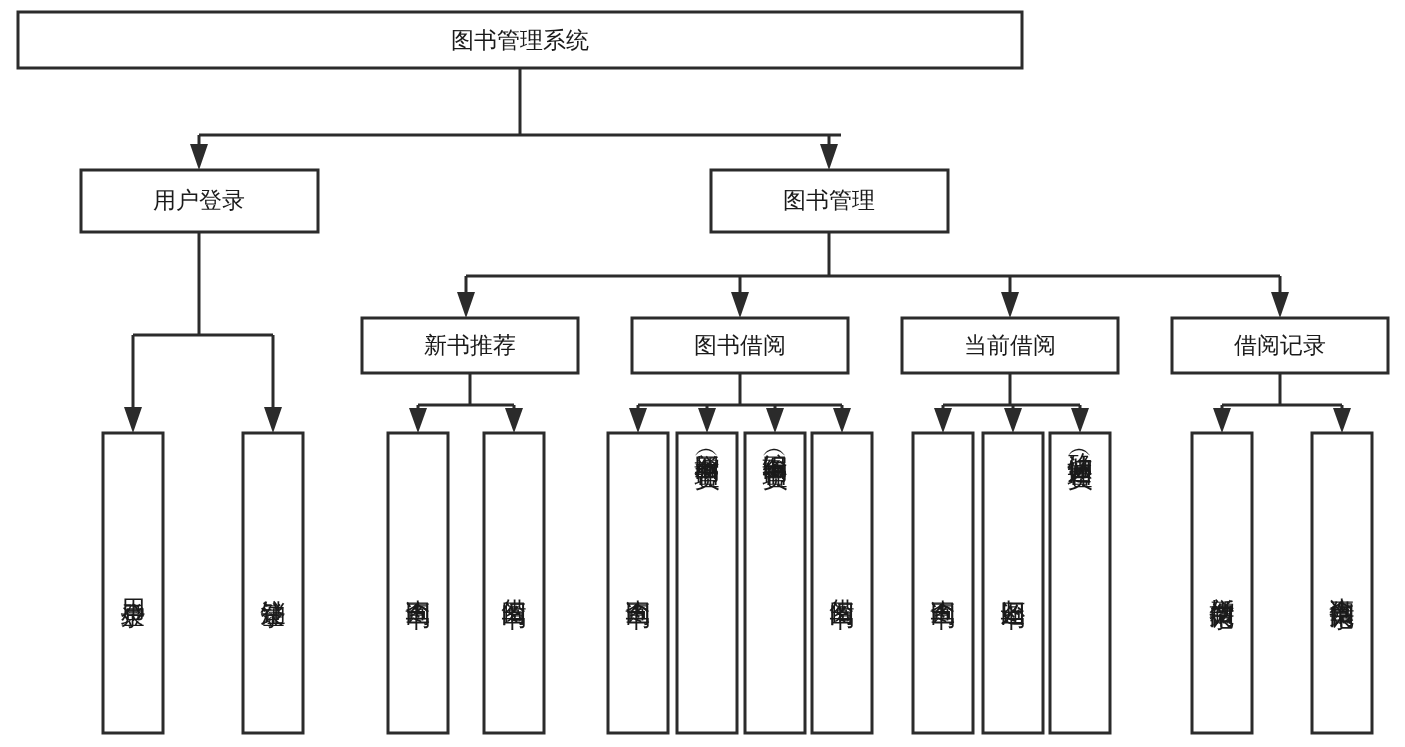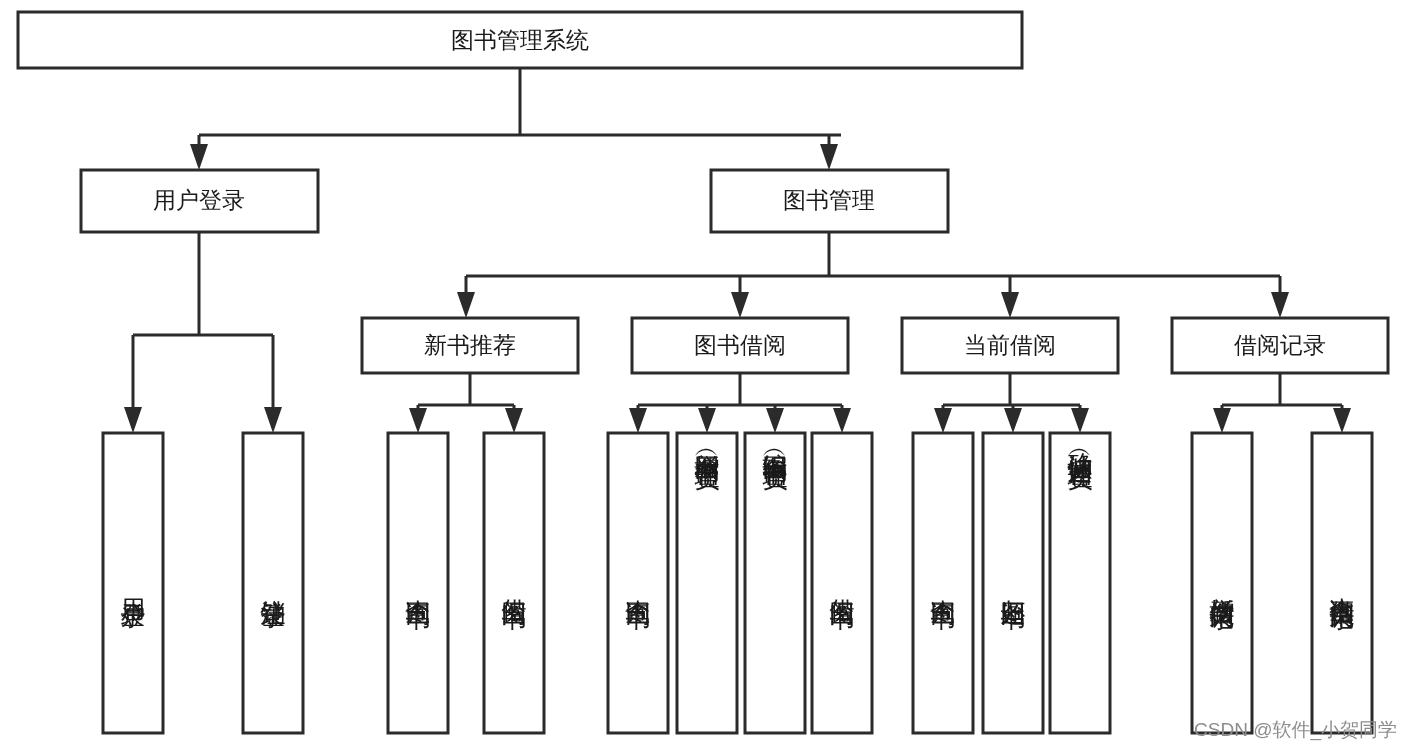--- a/index.html
+++ b/index.html
@@ -240,15 +240,14 @@
   <div class="leaf-label-wrap" style="left:1050px; top:433px; width:60px; height:300px; align-items:flex-start;">
     <span class="leaf-label">确认归还（管理员）</span>
   </div>
   <div class="leaf-label-wrap" style="left:1192px; top:433px; width:60px; height:300px;">
     <span class="leaf-label">新增借阅记录</span>
   </div>
   <div class="leaf-label-wrap" style="left:1312px; top:433px; width:60px; height:300px;">
     <span class="leaf-label">查询借阅记录</span>
   </div>
 
-  <div class="watermark">CSDN @软件_小贺同学</div>
 
 </div>
 
 </body></html>

